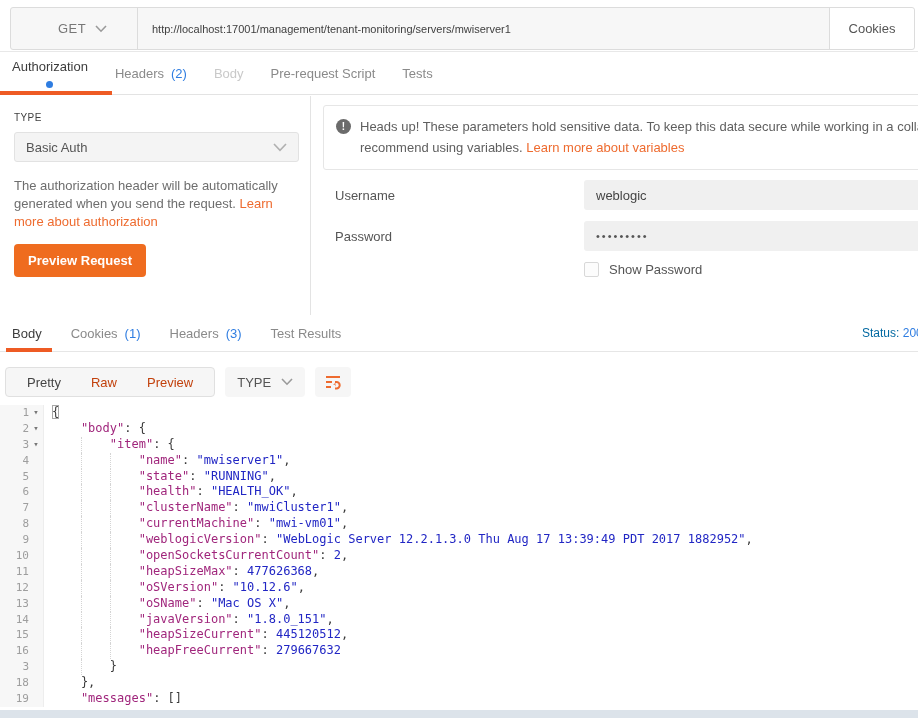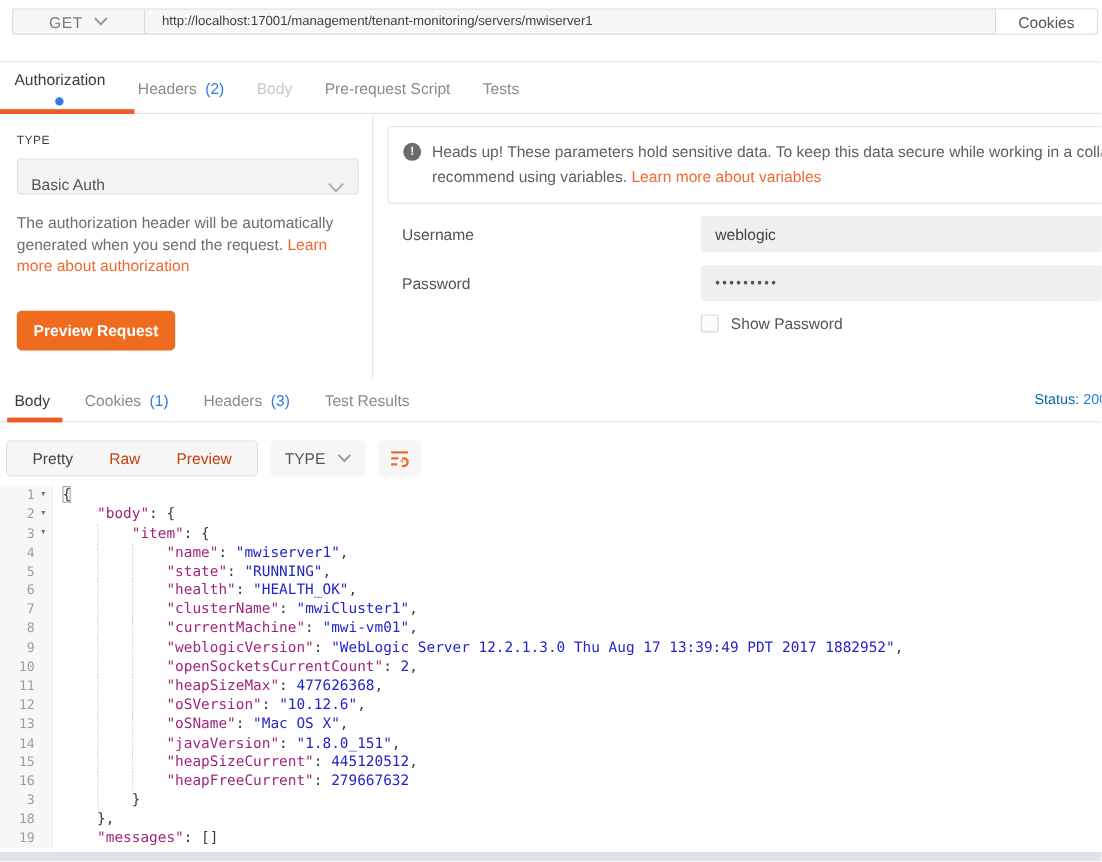--- a/index.html
+++ b/index.html
@@ -4,23 +4,23 @@
 <style>
   * { margin:0; padding:0; box-sizing:border-box; }
   html,body { width:918px; height:718px; }
   body {
     position:relative; overflow:hidden; background:#ffffff;
     font-family:"Liberation Sans","DejaVu Sans",sans-serif;
     -webkit-font-smoothing:antialiased;
   }
   
   .topbar {
-    position:absolute; left:10px; top:7px; width:905px; height:22px;
+    position:absolute; left:10px; top:7px; width:905px; height:43px;
     border:1px solid #dcdcdc; border-radius:3px; background:#f7f7f7;
-    display:flex; align-items:stretch;
+    display:flex; align-items:stretch;padding-left:17px;
   }
   .method-box {
     width:110px; border-right:1px solid #dcdcdc; display:flex;
     align-items:center; justify-content:center; gap:9px; cursor:pointer;
   }
   .method-label { font-size:13px; color:#777; letter-spacing:.5px; }
   .url-box { flex:1; display:flex; align-items:center; padding-left:14px; }
   .url-text { font-size:11px; color:#404040; white-space:nowrap; overflow:hidden; }
   .params-btn {
     width:85px; background:#ffffff; border-left:1px solid #dcdcdc;
@@ -41,28 +41,28 @@
   .tab .count { color:#2f7de1; }
   .dot { width:7px; height:7px; border-radius:50%; background:#2f7de1; display:inline-block; }
   .req-underline { position:absolute; left:0; bottom:-1px; width:112px; height:4px; background:#ee5b24; }
 
   
   .content { position:absolute; left:0; top:96px; width:918px; height:219px; display:flex; }
   .left-panel { width:311px; border-right:1px solid #e3e3e3; padding:16px 14px 0 14px; }
   .type-label { font-size:10px; font-weight:normal; color:#3f3f3f; letter-spacing:.4px; }
   .auth-select {
     margin-top:9px; height:30px; width:285px; background:#f4f4f4;
-    border:1px solid #e2e2e2; border-radius:3px; display:flex; align-items:flex-end;
+    border:1px solid #e2e2e2; border-radius:3px; display:flex; align-items:center;
     justify-content:space-between; padding:0 11px; cursor:pointer;
   }
   .auth-select-value { font-size:13px; color:#555; }
   .auth-note { margin-top:15px; width:290px; font-size:13px; line-height:1.4; color:#6e6e6e; }
   .link { color:#ee6b2f; cursor:pointer; }
   .preview-btn {
-    margin-top:27px; display:inline-block; background:#ef6c1f; color:#fff;
+    margin-top:12px; display:inline-block; background:#ef6c1f; color:#fff;
     font-size:13px; font-weight:bold; padding:9px 14px; border-radius:4px; cursor:pointer;
   }
   .right-panel { flex:1; position:relative; }
   .warn-box {
     position:absolute; left:12px; top:9px; width:762px; min-height:48px;
     border:1px solid #e6e6e6; border-radius:3px; padding:10px 14px 10px 12px;
     display:flex; gap:9px;
   }
   .warn-icon {
     flex:0 0 auto; width:15px; height:15px; border-radius:50%; background:#6b6b6b;

